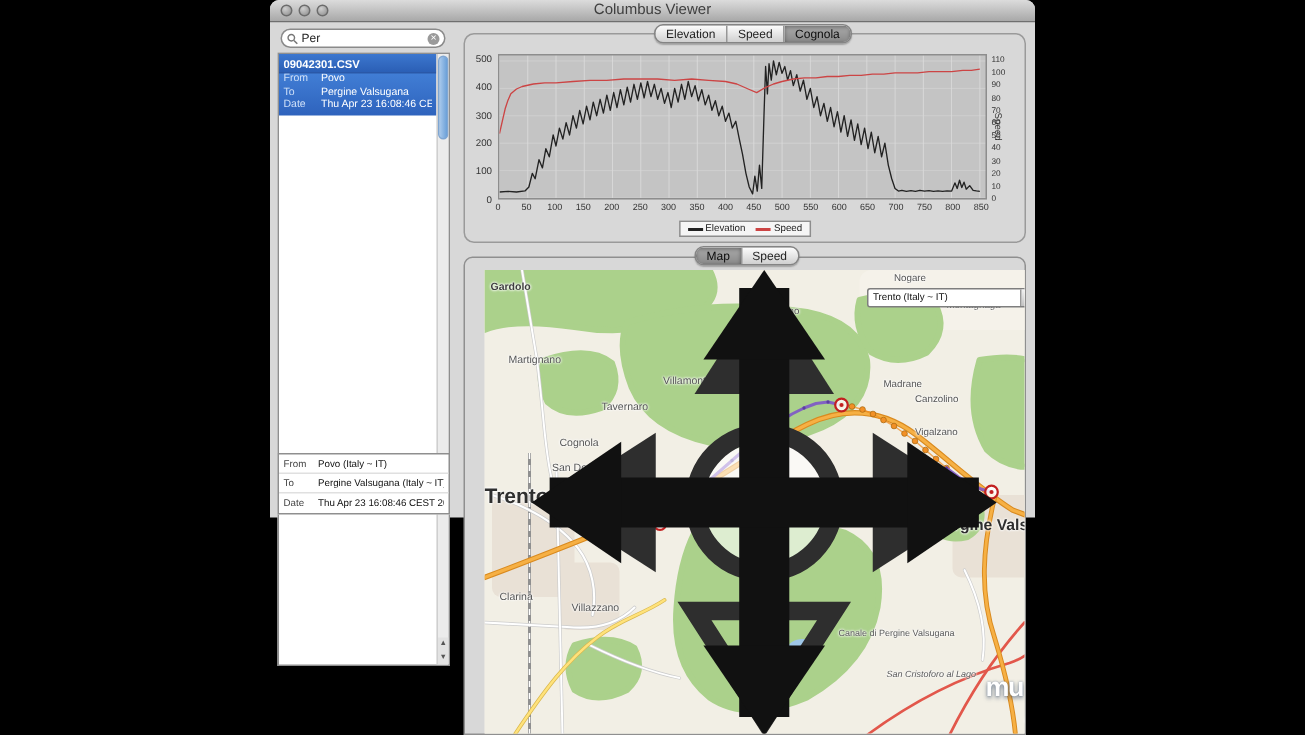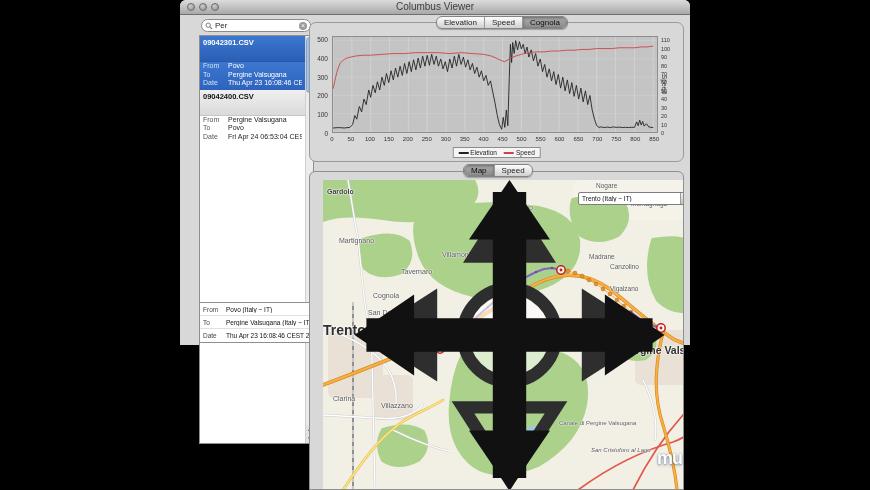--- a/index.html
+++ b/index.html
@@ -13,33 +13,33 @@
   
   .titlebar { position:absolute; left:0; top:0; right:0; height:15px;
               background:linear-gradient(#dcdcdc,#a8a8a8); border-bottom:1px solid #6f6f6f;
               border-radius:6px 6px 0 0; }
   .traffic { position:absolute; left:7px; top:3px; display:flex; gap:4px; }
   .tl { width:8px; height:8px; border-radius:50%;
         background:radial-gradient(circle at 35% 30%, #cfcfcf, #8d8d8d); border:1px solid #6c6c6c; }
   .title { text-align:center; font-size:10px; line-height:14px; color:#3f3f3f; }
 
   
-  .sidebar { position:absolute; left:3px; top:16px; width:119px; bottom:0;margin-left:14px; }
+  .sidebar { position:absolute; left:3px; top:16px; width:119px; bottom:0; }
   .searchfield { position:absolute; left:4px; top:3px; width:110px; height:13px; background:#fff;
                  border:1px solid #8a8a8a; border-radius:7px; display:flex; align-items:center;
                  padding:0 3px; gap:2px; font-size:8px; color:#222; }
   .searchfield .stext { flex:1; line-height:11px; }
   .clearbtn { width:8px; height:8px; border-radius:50%; background:#9a9a9a; color:#fff;
               font-size:7px; line-height:8px; text-align:center; }
 
   .listbox { position:absolute; left:2px; top:19px; width:115px; height:409px;
              background:#fff; border:1px solid #8f8f8f; overflow:hidden; }
   .listcontent { position:absolute; left:0; top:0; right:8px; bottom:0; }
   .track { font-size:7px; color:#222; }
-  .track .hdr { font-weight:bold; font-size:7.5px; padding:2px 3px 14px; line-height:9px;
+  .track .hdr { font-weight:bold; font-size:7.5px; padding:2px 3px 1px; line-height:9px;
                 background:linear-gradient(#f0f0f0,#dadada); border-bottom:1px solid #c6c6c6; color:#111; }
   .track .row { display:flex; padding:0 3px; line-height:8.5px; }
   .track .row .lbl { width:25px; color:#555; }
   .track .row .val { flex:1; white-space:nowrap; overflow:hidden; }
   .track { padding-bottom:2px; }
   .track.selected { background:linear-gradient(#4a8ae0,#2e63bd); color:#fff; }
   .track.selected .hdr { background:linear-gradient(#3c77cf,#2b5fb5); color:#fff; border-bottom:1px solid #2a58a8; }
   .track.selected .row .lbl { color:#cfe0f8; }
   .track.selected .row .val { color:#fff; }
 
@@ -137,35 +137,20 @@
                 <span class="lbl">From</span>
                 <span class="val">Povo</span>
               </div>
             <div class="row">
                 <span class="lbl">To</span>
                 <span class="val">Pergine Valsugana</span>
               </div>
             <div class="row">
                 <span class="lbl">Date</span>
                 <span class="val">Thu Apr 23 16:08:46 CEST 2009</span>
-              </div>
-          </div>
-          <div class="track">
-            <div class="hdr">09042400.CSV</div>
-            <div class="row">
-                <span class="lbl">From</span>
-                <span class="val">Pergine Valsugana</span>
-              </div>
-            <div class="row">
-                <span class="lbl">To</span>
-                <span class="val">Povo</span>
-              </div>
-            <div class="row">
-                <span class="lbl">Date</span>
-                <span class="val">Fri Apr 24 06:53:04 CEST 2009</span>
               </div>
           </div>
         </div>
         <div class="vscroll">
           <div class="vthumb"></div>
           <div class="varrows">
             <div class="a">▲</div>
             <div class="a">▼</div>
           </div>
         </div>

